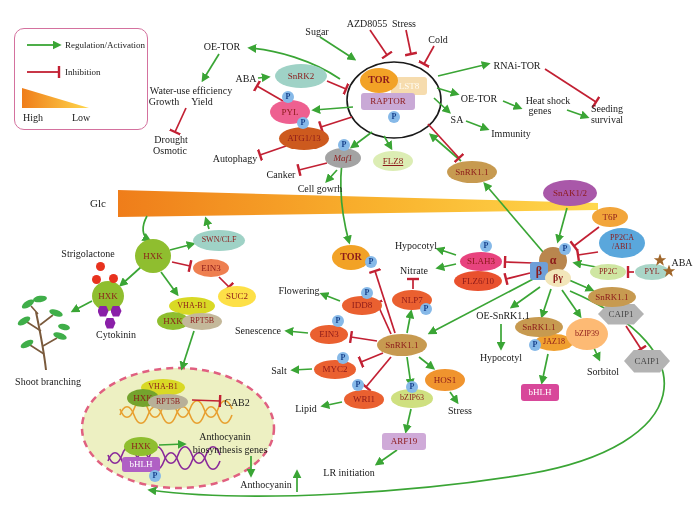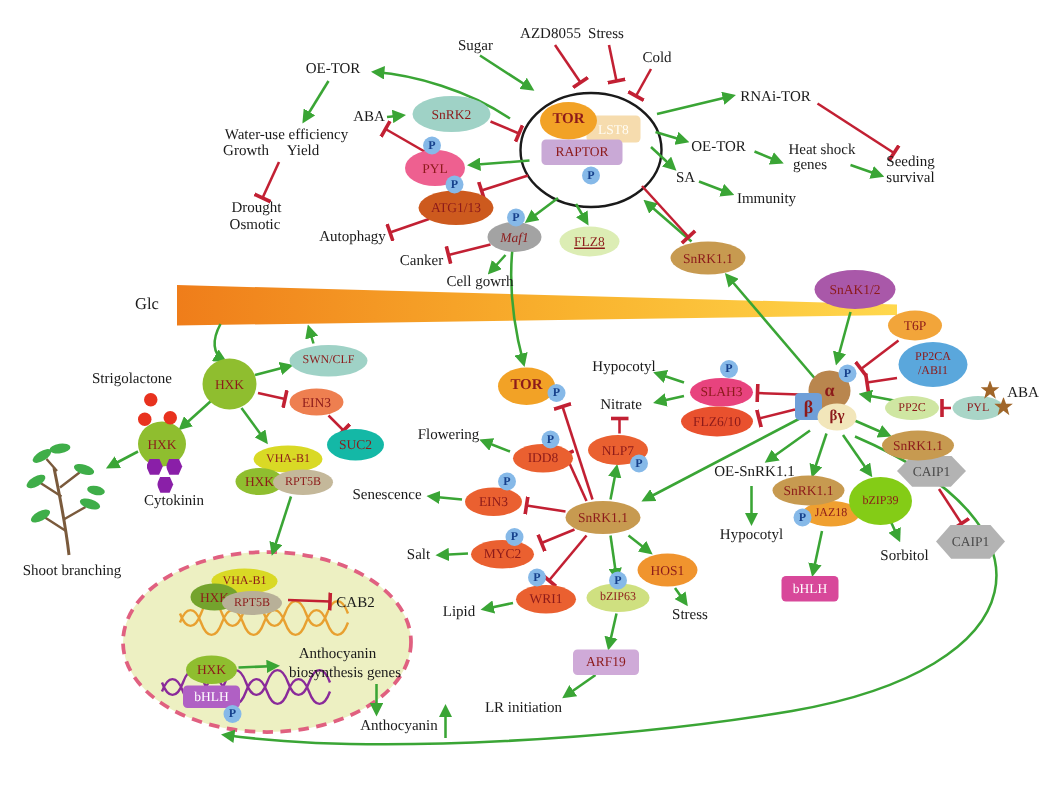--- a/index.html
+++ b/index.html
@@ -147,20 +147,37 @@
       <path d="M377,341 L351,337"></path>
       <path d="M383,353 L361,362"></path>
       <path d="M391,357 L366,387"></path>
       <path d="M172,262 L190,266"></path>
       <path d="M219,277 L229,287"></path>
       <path d="M192,400 L220,401"></path>
       <path d="M626,326 L641,349"></path>
     </g>
   </svg>
 
+  <div id="legend-box">
+    <svg width="132" height="100" viewBox="0 0 132 100">
+      <defs>
+        <linearGradient id="gleg" x1="0" y1="0" x2="1" y2="0">
+          <stop offset="0" stop-color="#ef7d1a"></stop>
+          <stop offset="1" stop-color="#ffd84d"></stop>
+        </linearGradient>
+      </defs>
+      <path d="M12,16 L44,16" stroke="#3aa535" stroke-width="1.8" marker-end="url(#ag)"></path>
+      <path d="M12,43 L44,43" stroke="#c22033" stroke-width="1.8" marker-end="url(#rt)"></path>
+      <polygon points="7,59 7,79 74,79" fill="url(#gleg)"></polygon>
+    </svg>
+    <span class="legend-label" style="left:50px;top:11px">Regulation/Activation</span>
+    <span class="legend-label" style="left:50px;top:38px">Inhibition</span>
+    <span class="legend-label" style="left:8px;top:83px;font-size:10px">High</span>
+    <span class="legend-label" style="left:57px;top:83px;font-size:10px">Low</span>
+  </div>
 
   <div id="node-layer">
       <div class="node ellipse" style="left: 275px; top: 64px; width: 52px; height: 24px; background: rgb(159, 210, 198);">SnRK2</div>
       <div class="node ellipse" style="left: 270px; top: 100px; width: 40px; height: 24px; background: rgb(238, 96, 144);">PYL</div>
       <div class="node p" style="left: 282px; top: 91px; width: 12px; height: 12px;">P</div>
       <div class="node rect" style="left: 391px; top: 77px; width: 36px; height: 18px; background: rgb(246, 220, 174); color: rgb(255, 253, 245);">LST8</div>
       <div class="node ellipse bold" style="left: 360px; top: 67.5px; width: 38px; height: 25px; background: rgb(242, 162, 38); font-size: 10px;">TOR</div>
       <div class="node rect" style="left: 361px; top: 92.5px; width: 54px; height: 17px; background: rgb(201, 169, 214);">RAPTOR</div>
       <div class="node p" style="left: 388px; top: 111px; width: 12px; height: 12px;">P</div>
       <div class="node ellipse" style="left: 279px; top: 126.5px; width: 50px; height: 23px; background: rgb(205, 90, 30);">ATG1/13</div>
@@ -205,25 +222,25 @@
       <div class="node p" style="left: 406px; top: 381px; width: 12px; height: 12px;">P</div>
       <div class="node ellipse" style="left: 425px; top: 369px; width: 40px; height: 22px; background: rgb(240, 148, 46);">HOS1</div>
       <div class="node rect" style="left: 382px; top: 432.5px; width: 44px; height: 17px; background: rgb(207, 170, 216);">ARF19</div>
       <div class="node ellipse" style="left: 535px; top: 333.5px; width: 38px; height: 17px; background: rgb(240, 160, 48); font-size: 8px;">JAZ18</div>
       <div class="node ellipse" style="left: 515px; top: 317px; width: 48px; height: 20px; background: rgb(199, 154, 80);">SnRK1.1</div>
       <div class="node p" style="left: 529px; top: 339px; width: 12px; height: 12px;">P</div>
       <div class="node rect" style="left: 521px; top: 383.5px; width: 38px; height: 17px; background: rgb(216, 72, 154); color: rgb(255, 255, 255);">bHLH</div>
       <div class="node hex" style="left: 598px; top: 303.5px; width: 46px; height: 21px; background: rgb(179, 179, 179);">CAIP1</div>
       <div class="node ellipse" style="left: 588px; top: 287px; width: 48px; height: 20px; background: rgb(199, 154, 80);">SnRK1.1</div>
       <div class="node hex" style="left: 624px; top: 349.5px; width: 46px; height: 23px; background: rgb(179, 179, 179);">CAIP1</div>
-      <div class="node ellipse" style="left: 566px; top: 318px; width: 42px; height: 32px; background: #84cc16; font-size: 8px;">bZIP39</div>
+      <div class="node ellipse" style="left: 566px; top: 318px; width: 42px; height: 32px; background: #fdba74; font-size: 8px;">bZIP39</div>
       <div class="node ellipse" style="left: 135px; top: 239px; width: 36px; height: 34px; background: rgb(143, 190, 47);">HXK</div>
       <div class="node ellipse" style="left: 193px; top: 229.5px; width: 52px; height: 21px; background: rgb(159, 210, 198); font-size: 8px;">SWN/CLF</div>
       <div class="node ellipse" style="left: 193px; top: 259px; width: 36px; height: 18px; background: rgb(238, 127, 80);">EIN3</div>
-      <div class="node ellipse" style="left: 218px; top: 285.5px; width: 38px; height: 21px; background: #14b8a6;">SUC2</div>
+      <div class="node ellipse" style="left: 218px; top: 285.5px; width: 38px; height: 21px; background: #fde047;">SUC2</div>
       <div class="node ellipse" style="left: 169px; top: 297px; width: 46px; height: 18px; background: rgb(217, 217, 37); font-size: 8px;">VHA-B1</div>
       <div class="node ellipse" style="left: 157px; top: 312px; width: 32px; height: 18px; background: rgb(143, 190, 47);">HXK</div>
       <div class="node ellipse" style="left: 182px; top: 312.5px; width: 40px; height: 17px; background: rgb(196, 184, 154); font-size: 8px;">RPT5B</div>
       <div class="node ellipse" style="left: 92px; top: 281px; width: 32px; height: 30px; background: rgb(143, 190, 47);">HXK</div>
       <div class="node dot" style="left: 95.5px; top: 261.5px; width: 9px; height: 9px; background: rgb(232, 50, 30);"></div>
       <div class="node dot" style="left: 91.5px; top: 274.5px; width: 9px; height: 9px; background: rgb(232, 50, 30);"></div>
       <div class="node dot" style="left: 108.5px; top: 273.5px; width: 9px; height: 9px; background: rgb(232, 50, 30);"></div>
       <div class="node hex" style="left: 97.5px; top: 305.5px; width: 11px; height: 11px; background: rgb(138, 31, 168);"></div>
       <div class="node hex" style="left: 110.5px; top: 305.5px; width: 11px; height: 11px; background: rgb(138, 31, 168);"></div>
       <div class="node hex" style="left: 104.5px; top: 317.5px; width: 11px; height: 11px; background: rgb(138, 31, 168);"></div>

